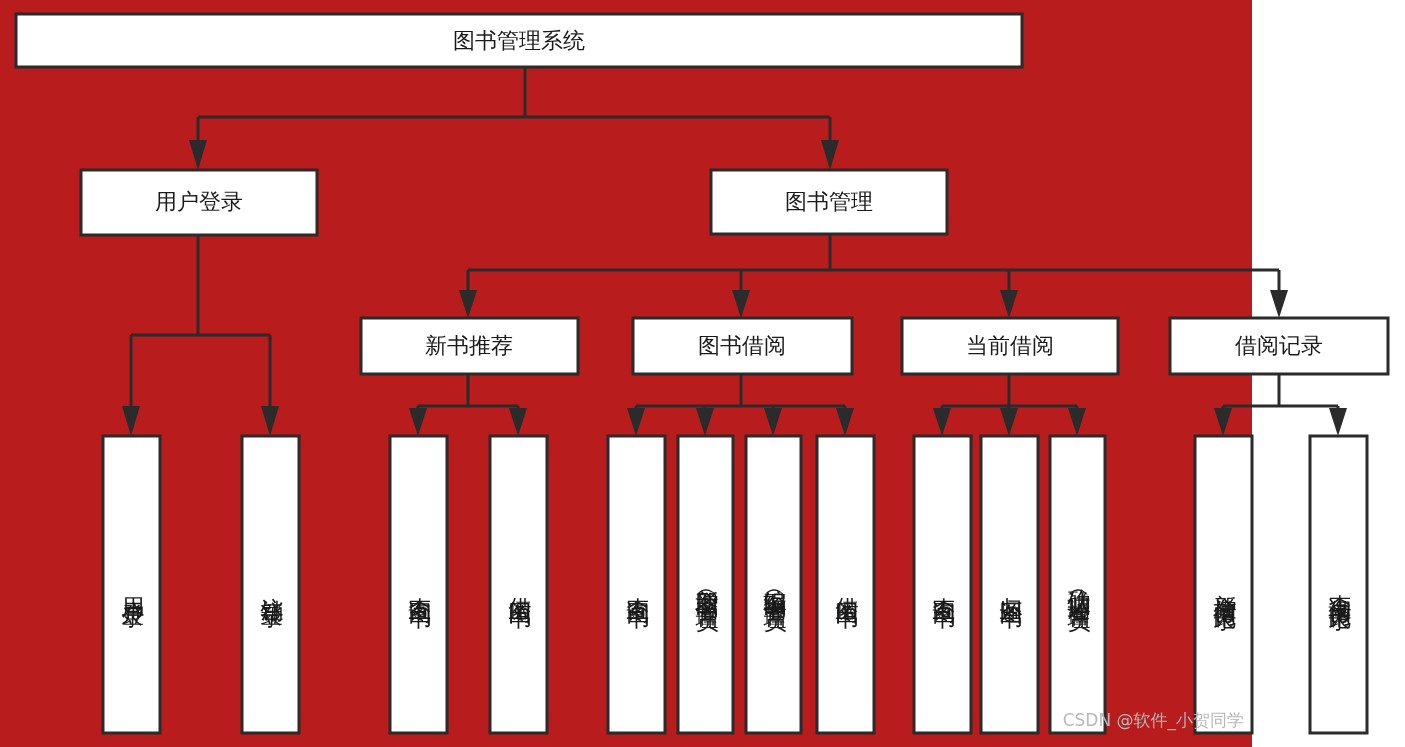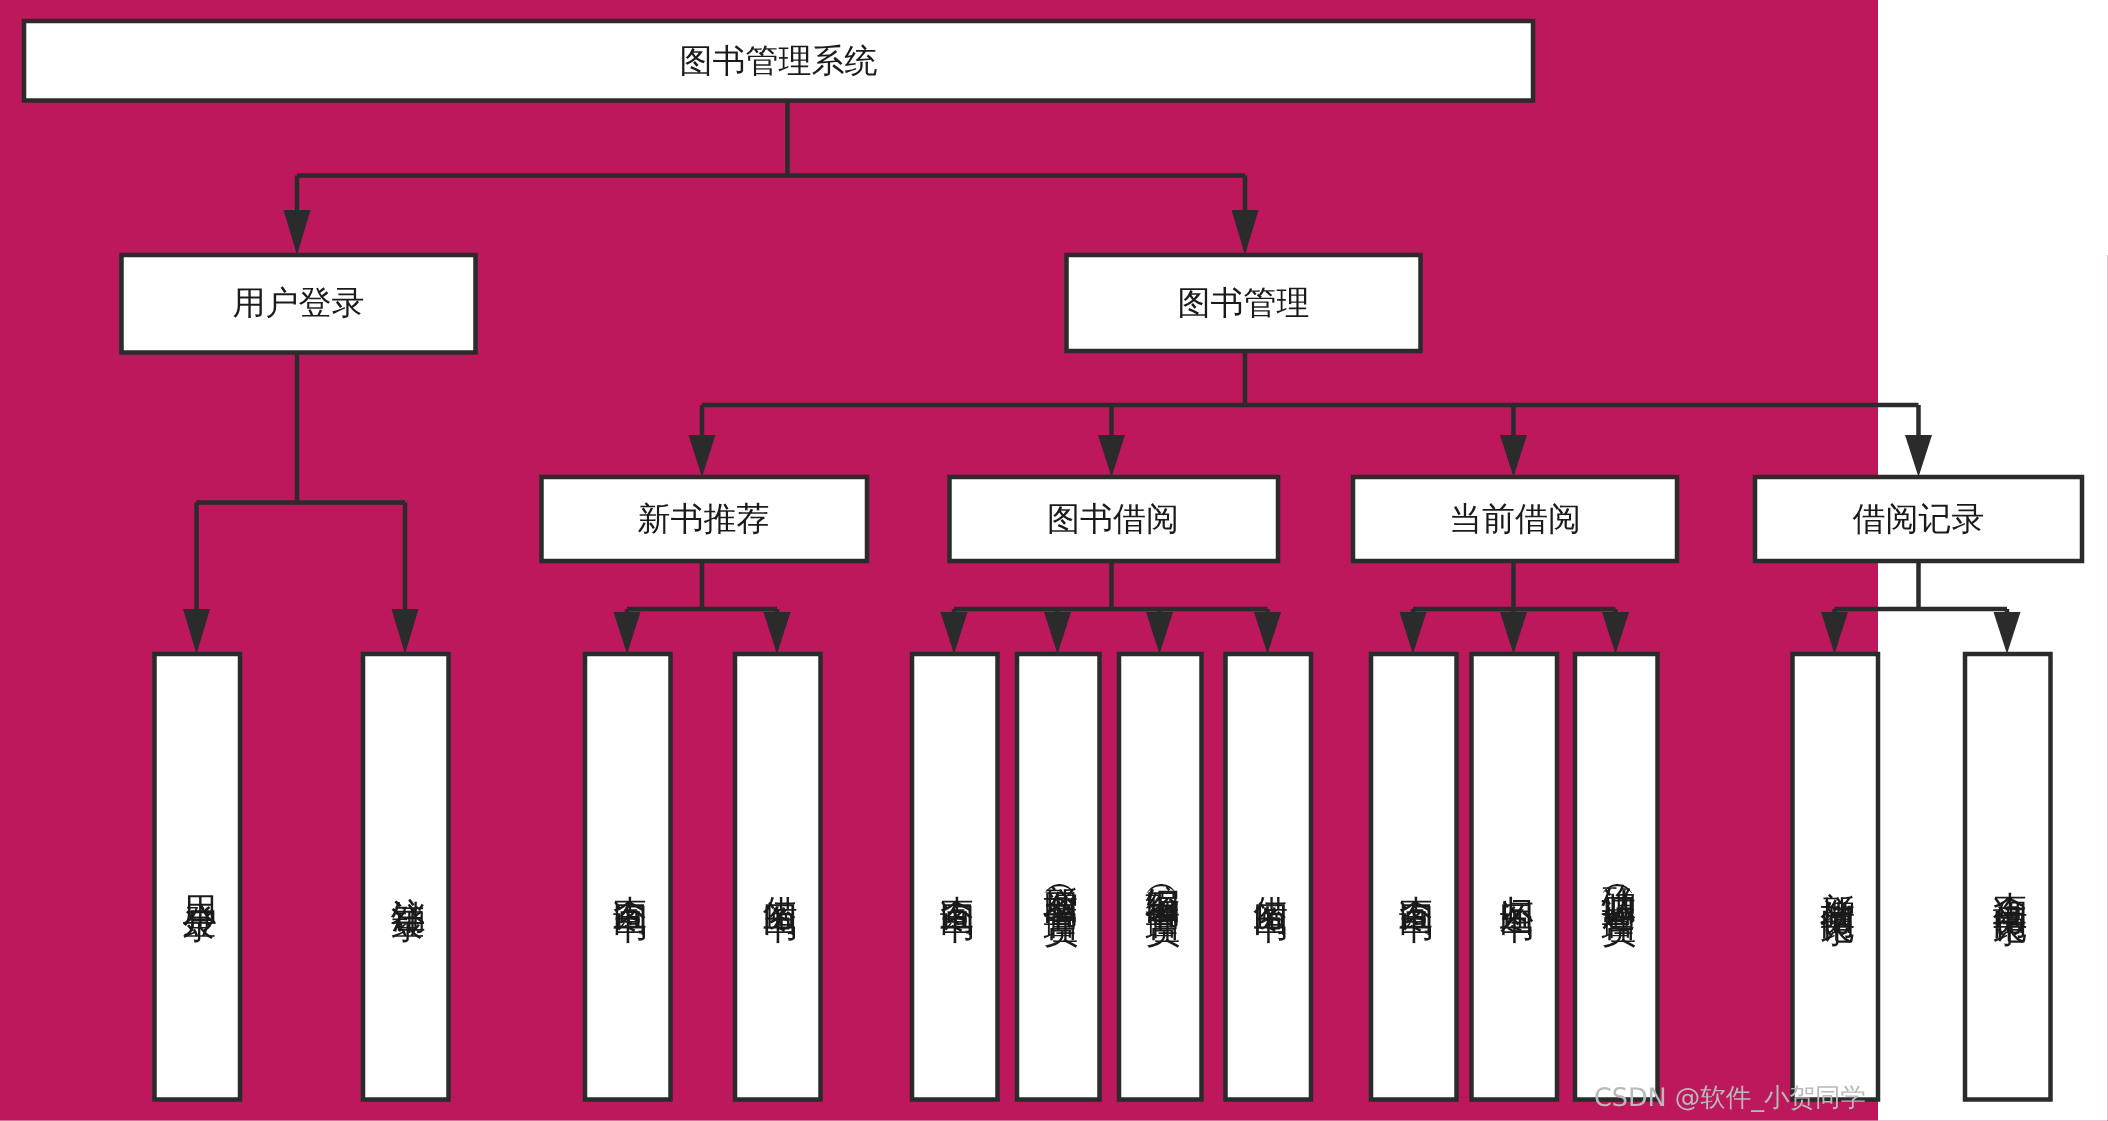--- a/index.html
+++ b/index.html
@@ -10,21 +10,21 @@
   body {
     width: 1405px;
     height: 747px;
     font-family: "DejaVu Sans", "Liberation Sans", sans-serif;
     overflow: hidden;
   }
   #diagram-root {
     position: relative;
     width: 1252px;
     height: 747px;
-    background: #be185d;
+    background: #b91c1c;
     text-decoration: underline;
   }
   svg#tree-svg {
     position: absolute;
     left: 0;
     top: 0;
     width: 1405px;
     height: 747px;
   }
   .node-box {
@@ -54,21 +54,21 @@
     font-family: "DejaVu Sans", "Liberation Sans", sans-serif;
     font-size: 23px;
     text-anchor: middle;
     dominant-baseline: middle;
     writing-mode: vertical-rl;
     letter-spacing: 3px;
   }
   .watermark {
     position: absolute;
     right: 8px;
-    bottom: 4px;
+    bottom: 15px;
     font-family: "DejaVu Sans", "Liberation Sans", sans-serif;
     font-size: 17px;
     color: #b9b9b9;
     white-space: nowrap;
     user-select: none;
     text-align: right;
   }
 </style>
 </head>
 <body>

